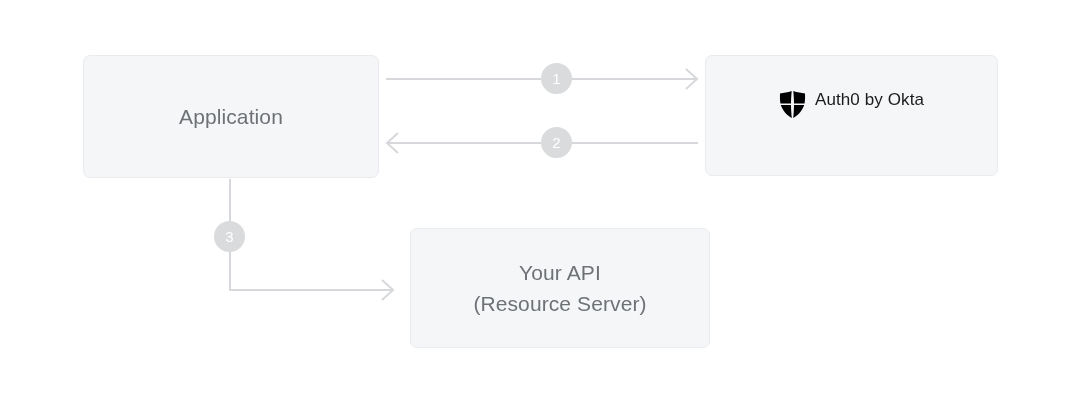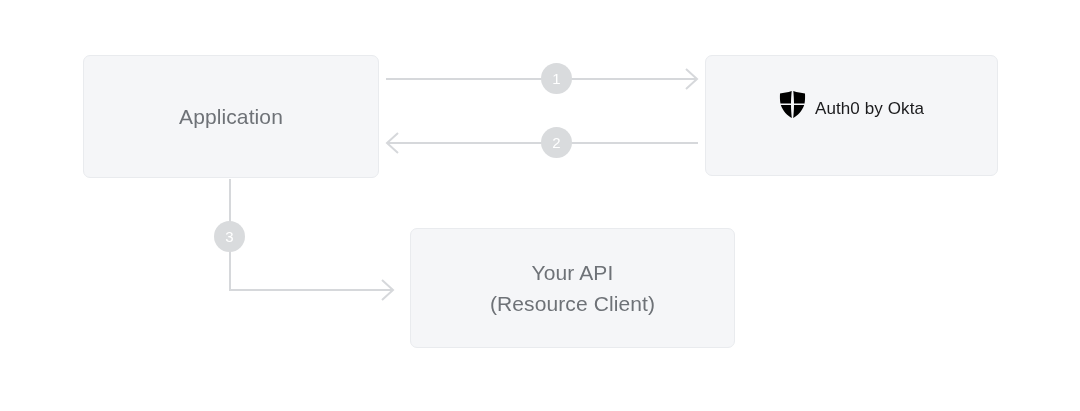--- a/index.html
+++ b/index.html
@@ -49,28 +49,28 @@
   }
   #node-auth {
     left: 705px;
     top: 55px;
     width: 293px;
     height: 121px;
   }
   #node-api {
     left: 410px;
     top: 228px;
-    width: 325px;
+    width: 300px;
     height: 120px;
   }
 
   
   .brand-row {
     display: flex;
-    align-items: flex-end;
+    align-items: flex-start;
     justify-content: center;
     gap: 9px;
     margin-bottom: 22px;
   }
   .brand-logo {
     width: 27px;
     height: 29px;
     display: block;
     flex: 0 0 auto;
   }
@@ -156,20 +156,20 @@
         <path fill="#000000" d="M28.6 2.2 C36.4 5.0 44.9 6.4 52.0 6.9 C52.4 14.0 52.2 21.0 51.1 27.2 L30.0 27.2 C30.0 20.0 29.4 10.2 28.6 2.2 Z"></path>
         <path fill="#000000" d="M3.6 30.2 L24.0 30.2 C24.0 38.0 24.8 48.5 25.6 56.2 C16.6 51.6 8.0 42.6 3.6 30.2 Z"></path>
         <path fill="#000000" d="M50.4 30.2 L30.0 30.2 C30.0 38.0 29.2 48.5 28.4 56.2 C37.4 51.6 46.0 42.6 50.4 30.2 Z"></path>
       </svg>
       <span class="brand-text">Auth0 by Okta</span>
     </div>
   </div>
 
   <div class="node" id="node-api">
     <div class="node-line">Your API</div>
-    <div class="node-line">(Resource Client)</div>
+    <div class="node-line">(Resource Server)</div>
   </div>
 
   <div class="step-badge" id="step-1">1</div>
   <div class="step-badge" id="step-2">2</div>
   <div class="step-badge" id="step-3">3</div>
 
 </div>
 
 </body></html>

